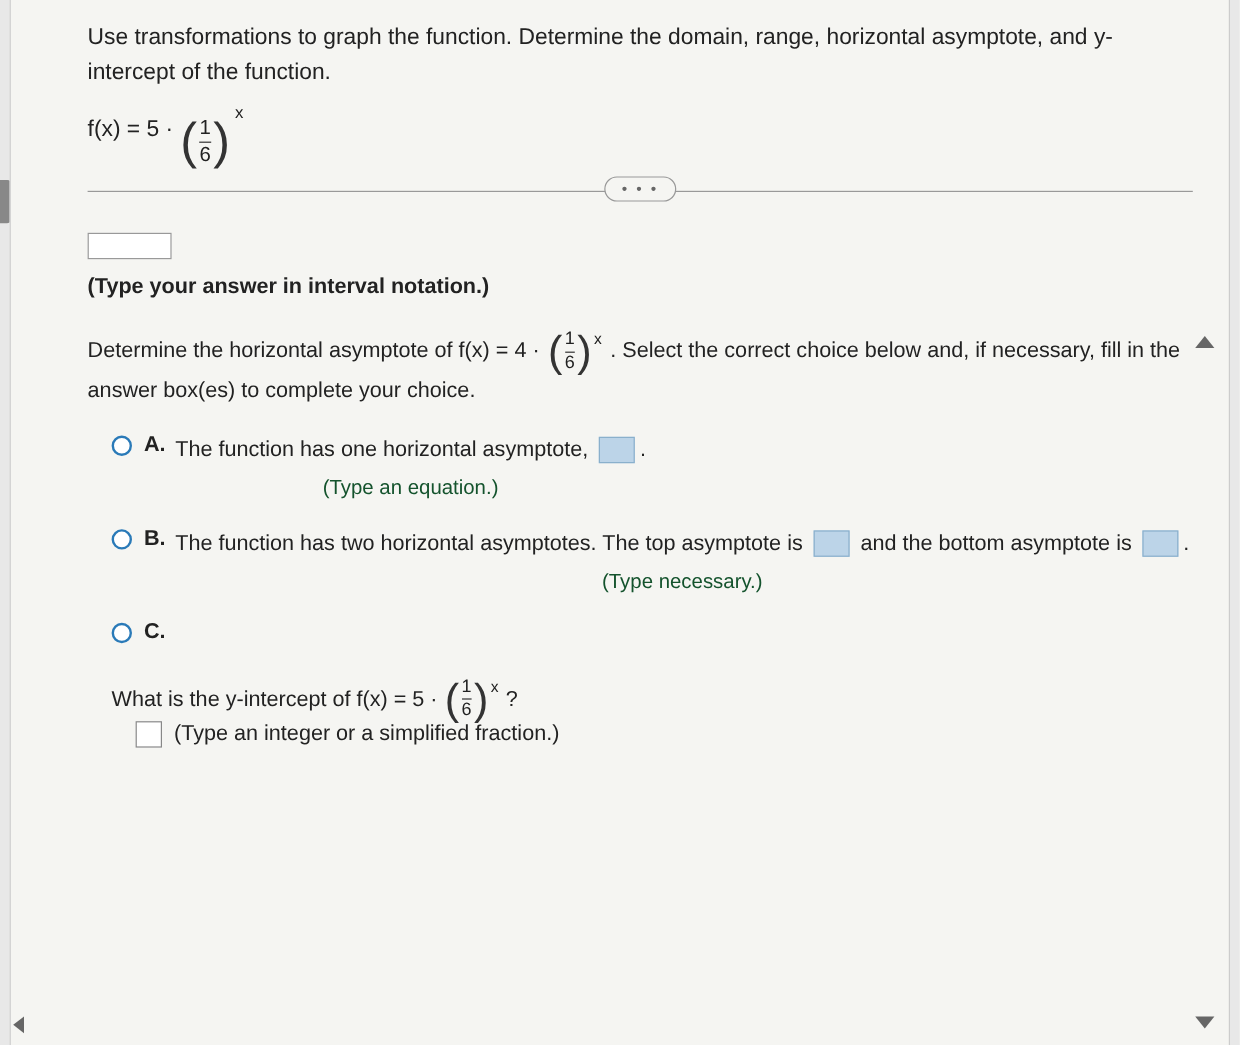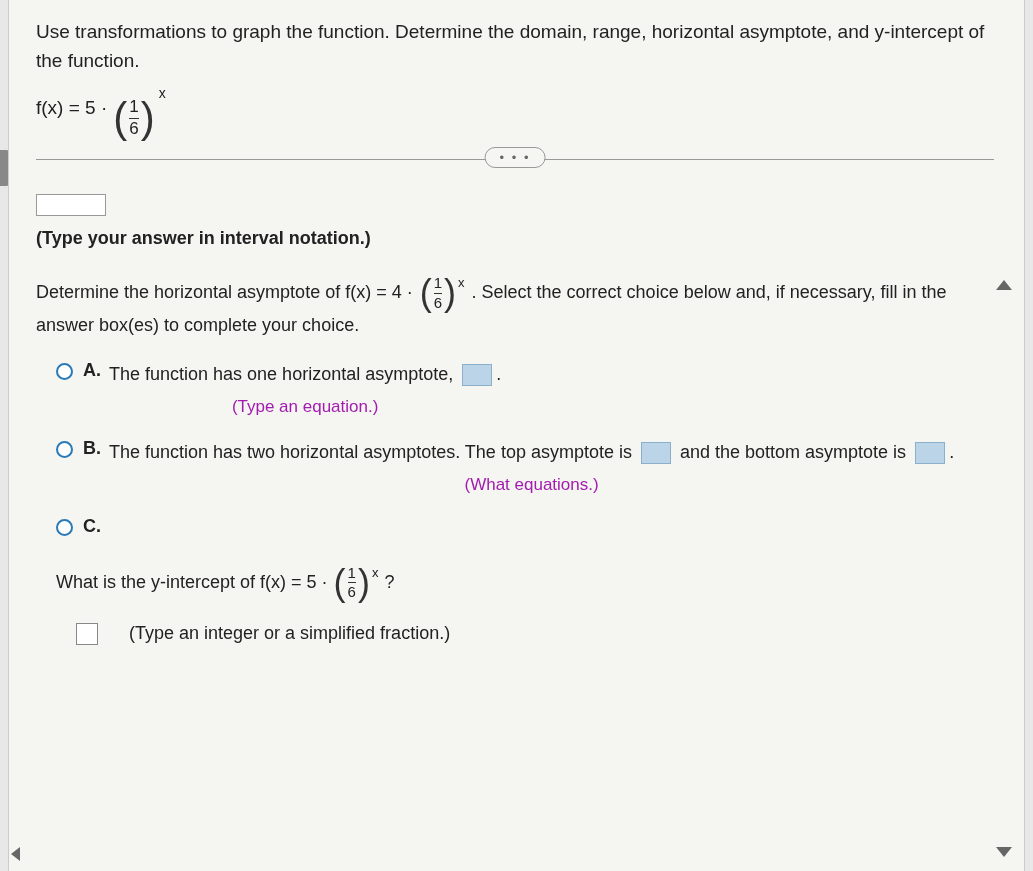--- a/index.html
+++ b/index.html
@@ -9,21 +9,21 @@
     font-family: Arial, Helvetica, sans-serif;
     background: #e8e8e8;
     width: 1033px;
     height: 871px;
     position: relative;
     overflow: hidden;
   }
   .page {
     background: #f5f5f2;
     margin: 0 8px;
-    padding: 18px 30px 18px 27px;
+    padding: 18px 30px 18px 64px;
     min-height: 871px;
     position: relative;
     border-left: 1px solid #ccc;
     border-right: 1px solid #ccc;
   }
   .left-handle {
     position: absolute;
     left: 0;
     top: 150px;
     width: 10px;
@@ -174,40 +174,38 @@
   .fill-box {
     display: inline-block;
     width: 30px;
     height: 22px;
     background: #bcd4e8;
     border: 1px solid #8ab0cc;
     vertical-align: middle;
     margin: 0 4px;
   }
   .sub-hint {
-    color: #a21caf;
+    color: #14532d;
     font-size: 17px;
     margin-top: 4px;
   }
   .yint-row {
     display: flex;
     align-items: center;
     font-size: 18px;
     color: #222;
     margin-top: 28px;
     margin-left: 20px;
   }
   .final-row {
     display: flex;
     align-items: center;
     font-size: 18px;
     color: #222;
-    margin-top: 22px;
     margin-left: 40px;
-    gap: 21px;
   }
   .checkbox {
     width: 22px;
     height: 22px;
     border: 1px solid #888;
     background: #fff;
     margin-right: 10px;
     flex-shrink: 0;
   }
   .left-arrow-handle {
@@ -284,21 +282,21 @@
     </div>
 
     <div class="choice">
       <div class="radio"></div>
       <div class="choice-label">B.</div>
       <div class="choice-body">
         <span>The function has two horizontal asymptotes. The top asymptote is</span>
         <span class="fill-box"></span>
         <span>and the bottom asymptote is</span>
         <span class="fill-box"></span><span>.</span>
-        <div class="sub-hint">(What equations.)</div>
+        <div class="sub-hint">(Type necessary.)</div>
       </div>
     </div>
 
     <div class="choice">
       <div class="radio"></div>
       <div class="choice-label">C.</div>
     </div>
 
   </div>
 

